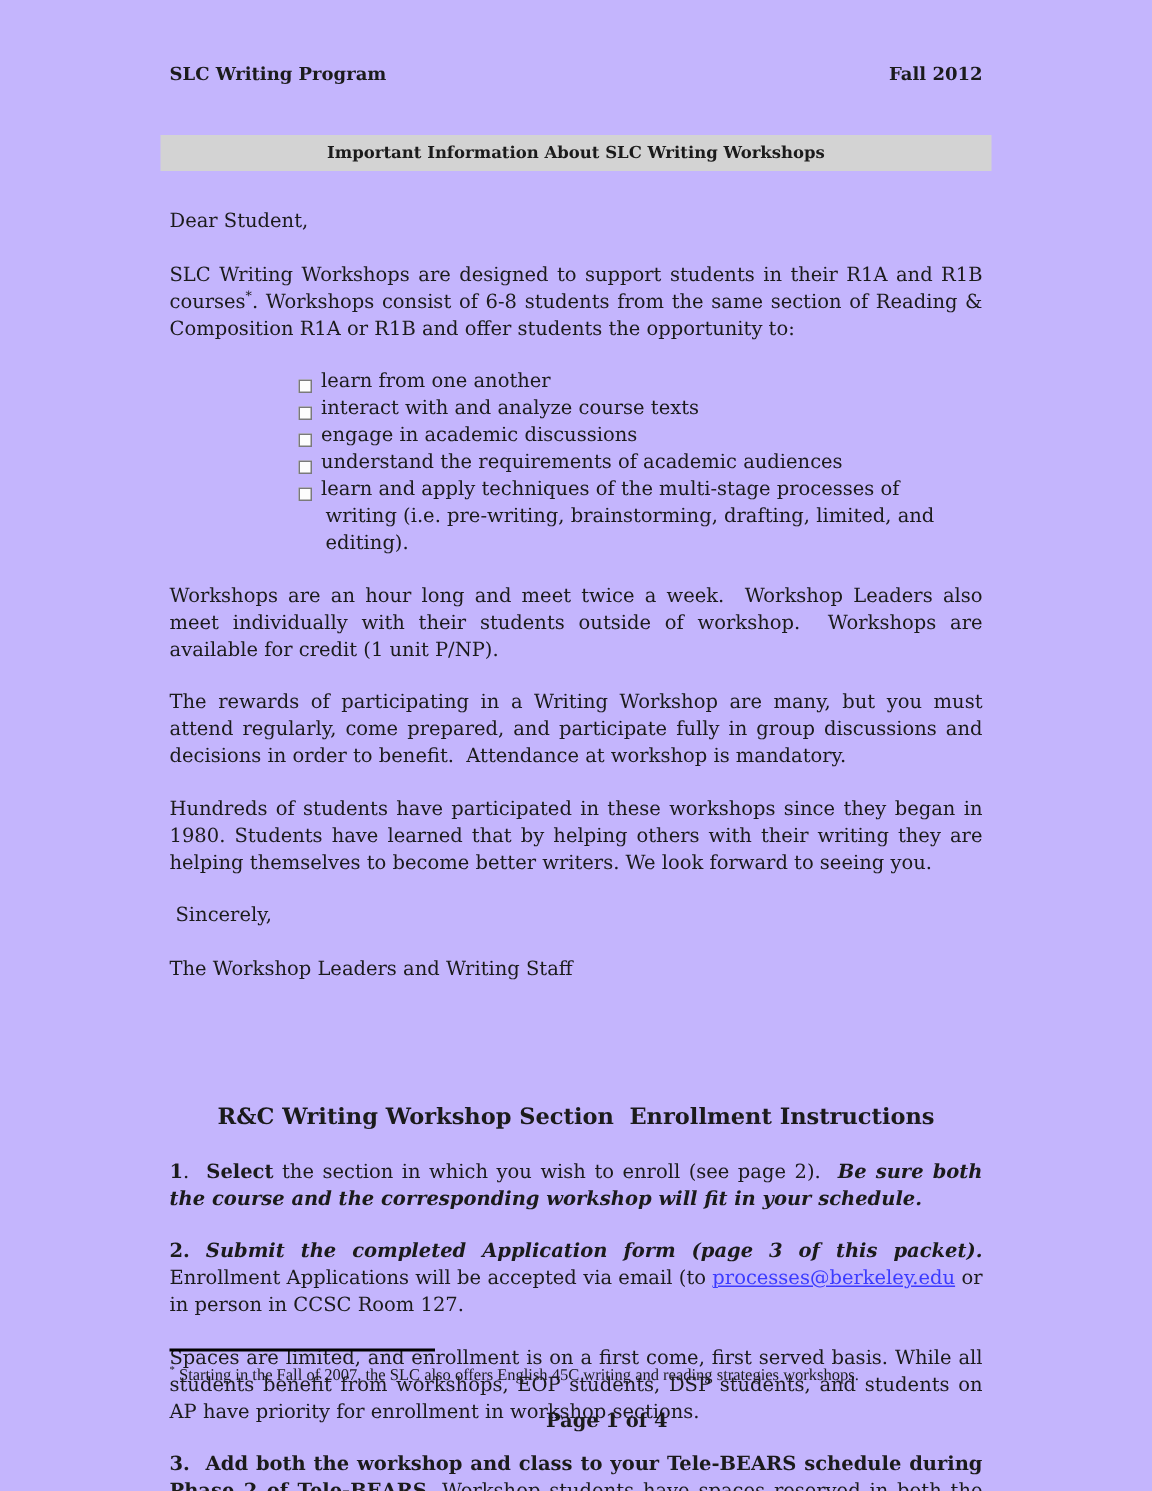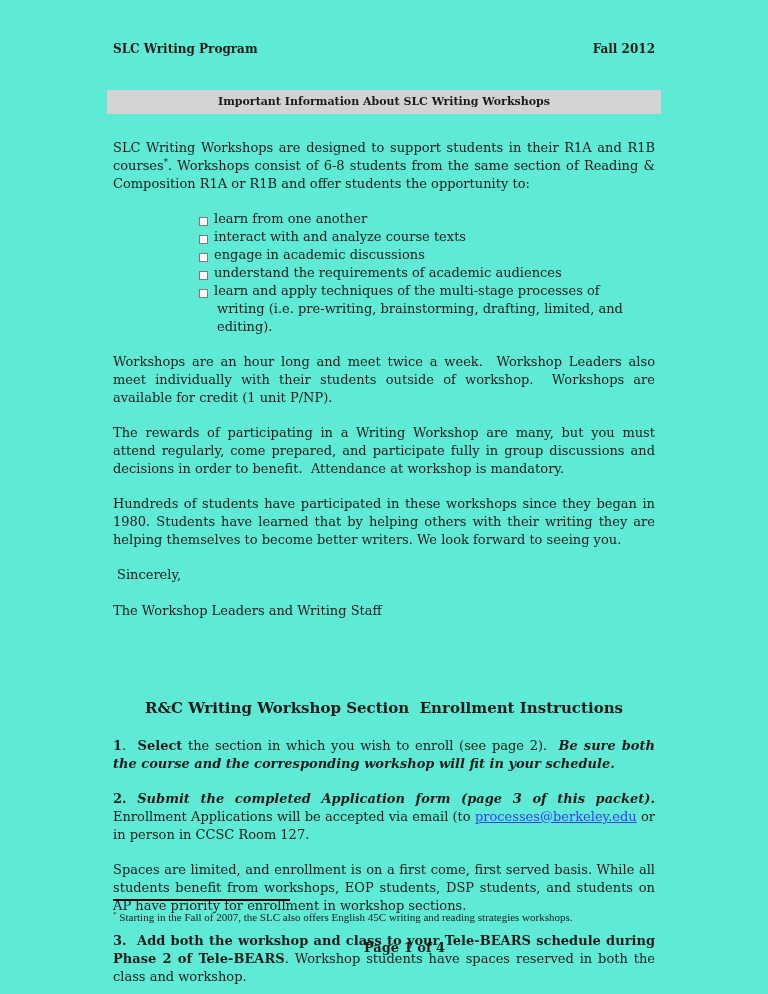--- a/index.html
+++ b/index.html
@@ -1,21 +1,21 @@
 <!DOCTYPE html>
 <html><head>
 <meta charset="utf-8">
 <style>
   html, body { margin: 0; padding: 0; background: #ffffff; }
   .page {
     position: relative;
     width: 768px;
     height: 994px;
     margin: 0 auto;
-    background: #5eead4;
+    background: #c4b5fd;
     color: #1b1b1b;
     font-family: "DejaVu Serif", serif;
     font-size: 13px;
     line-height: 18px;
     box-sizing: border-box;
     padding: 42px 113px 0 113px;
     overflow: hidden;
   }
   .doc-header {
     display: flex;
@@ -96,20 +96,21 @@
 
 <div class="page">
 
   <div class="doc-header">
     <span>SLC Writing Program</span>
     <span>Fall 2012</span>
   </div>
 
   <div class="doc-title">Important Information About SLC Writing Workshops</div>
 
+  <div class="salutation">Dear Student,</div>
 
   <div class="para"><span>SLC Writing Workshops are designed to support students in their R1A and R1B courses</span><span class="seg-super">*</span><span>. Workshops consist of 6-8 students from the same section of Reading &amp; Composition R1A or R1B and offer students the opportunity to:</span></div>
 
   <div class="bullet-list">
     <div class="bullet-row">
       <span class="bullet-square"></span>
       <span>learn from one another</span>
     </div>
     <div class="bullet-row">
       <span class="bullet-square"></span>

